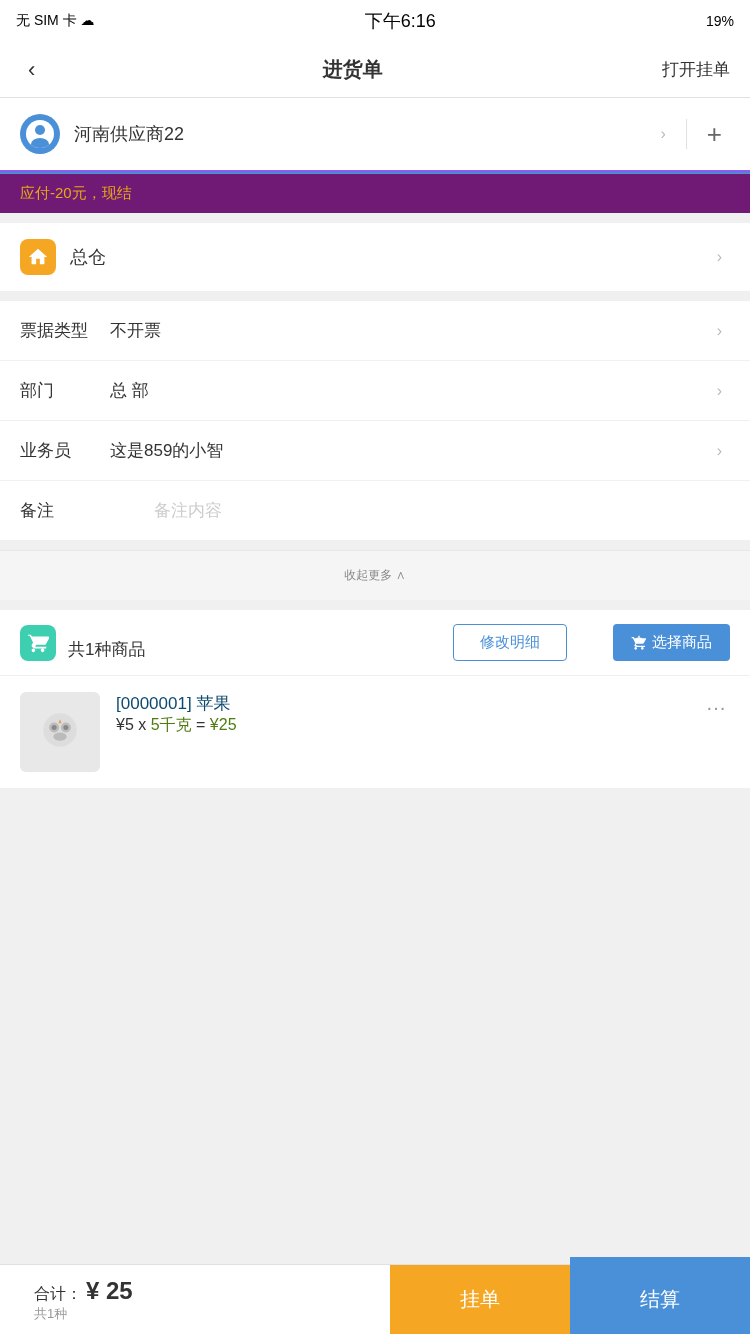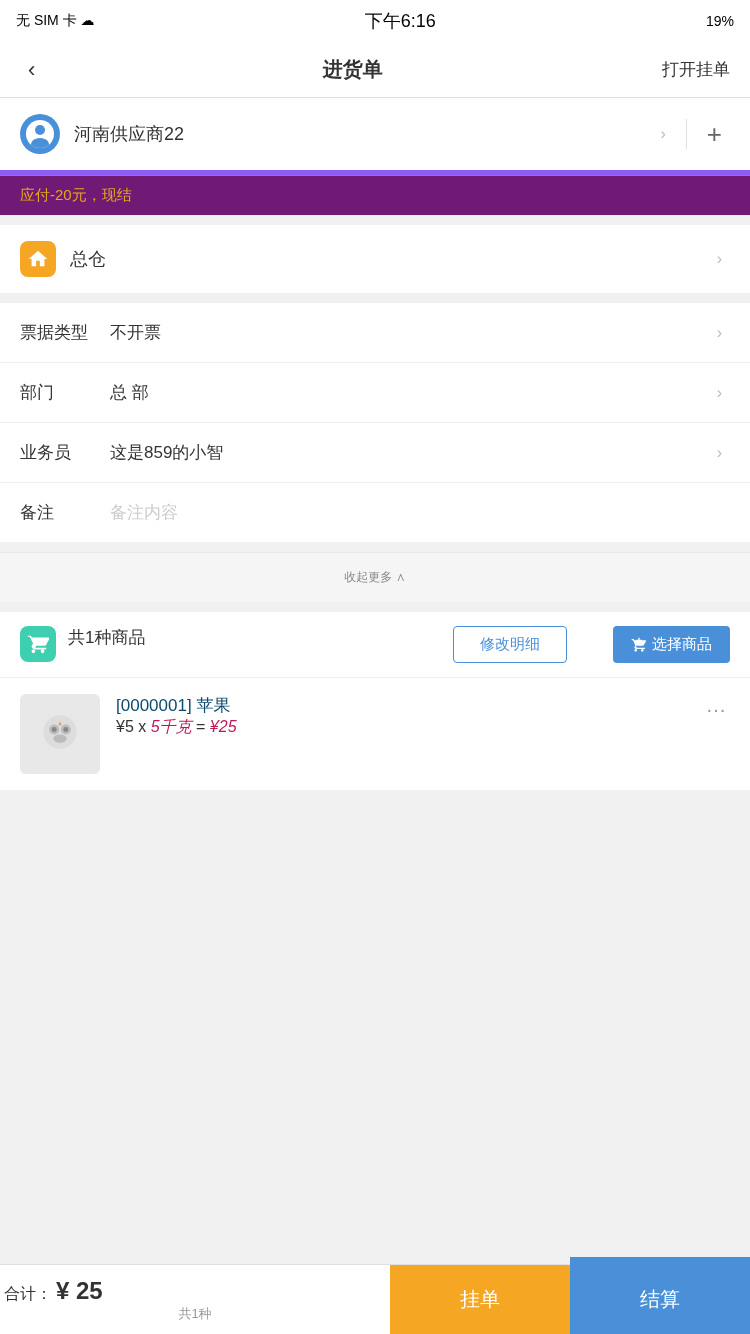--- a/index.html
+++ b/index.html
@@ -64,21 +64,21 @@
     .card {
       background: #fff;
       margin-bottom: 10px;
     }
 
     
     .supplier-row {
       display: flex;
       align-items: center;
       padding: 16px 20px;
-      border-bottom: 5px solid #8b5cf6;
+      border-bottom: 3px solid #8b5cf6;
     }
     .supplier-avatar {
       width: 40px;
       height: 40px;
       border-radius: 50%;
       background: #4a90d9;
       display: flex;
       align-items: center;
       justify-content: center;
       margin-right: 14px;
@@ -205,21 +205,21 @@
       border-top: 1px solid #e8e8e8;
     }
 
     
     .product-section {
       background: #fff;
       margin-bottom: 10px;
     }
     .product-header {
       display: flex;
-      align-items: flex-start;
+      align-items: flex-end;
       padding: 14px 20px;
       border-bottom: 1px solid #f0f0f0;
     }
     .product-count-icon {
       width: 36px;
       height: 36px;
       border-radius: 8px;
       background: #3ecfb0;
       display: flex;
       align-items: center;
@@ -279,22 +279,21 @@
     .product-name {
       font-size: 17px;
       color: #0c4a6e;
       margin-bottom: 0;
     }
     .product-price {
       font-size: 16px;
       color: #333;
     }
     .product-price .highlight {
-      color: #be185d;
-      font-style: italic;
+      color: #4d7c0f;
     }
     .product-more {
       color: #999;
       font-size: 20px;
       cursor: pointer;
       padding: 4px;
     }
 
     
     .bottom-bar {
@@ -303,22 +302,21 @@
       left: 0;
       width: 750px;
       height: 70px;
       display: flex;
       align-items: center;
       background: #fff;
       border-top: 1px solid #e0e0e0;
     }
     .total-section {
       flex: 1;
-      padding: 0 4px;
-      text-align: center;
+      padding: 0 34px;
     }
     .total-amount {
       font-size: 18px;
       color: #333;
       display: flex;
       align-items: baseline;
       gap: 4px;
     }
     .total-label { color: #333; font-size: 16px; }
     .total-num { font-size: 24px; font-weight: 600; color: #333; }
@@ -402,21 +400,21 @@
     <div class="form-row">
       <span class="form-label">部门</span>
       <span class="form-value">总 部</span>
       <span class="chevron-right">›</span>
     </div>
     <div class="form-row">
       <span class="form-label">业务员</span>
       <span class="form-value">这是859的小智</span>
       <span class="chevron-right">›</span>
     </div>
-    <div class="form-row" style="border-bottom: none;">
+    <div class="form-row" style="border-bottom: none; gap: 44px;">
       <span class="form-label">备注</span>
       <span class="form-value placeholder">备注内容</span>
     </div>
   </div>
 
   <div class="collapse-bar">
     <span>收起更多 ∧</span>
   </div>
 
   <div class="product-section" style="margin-top:10px;">

